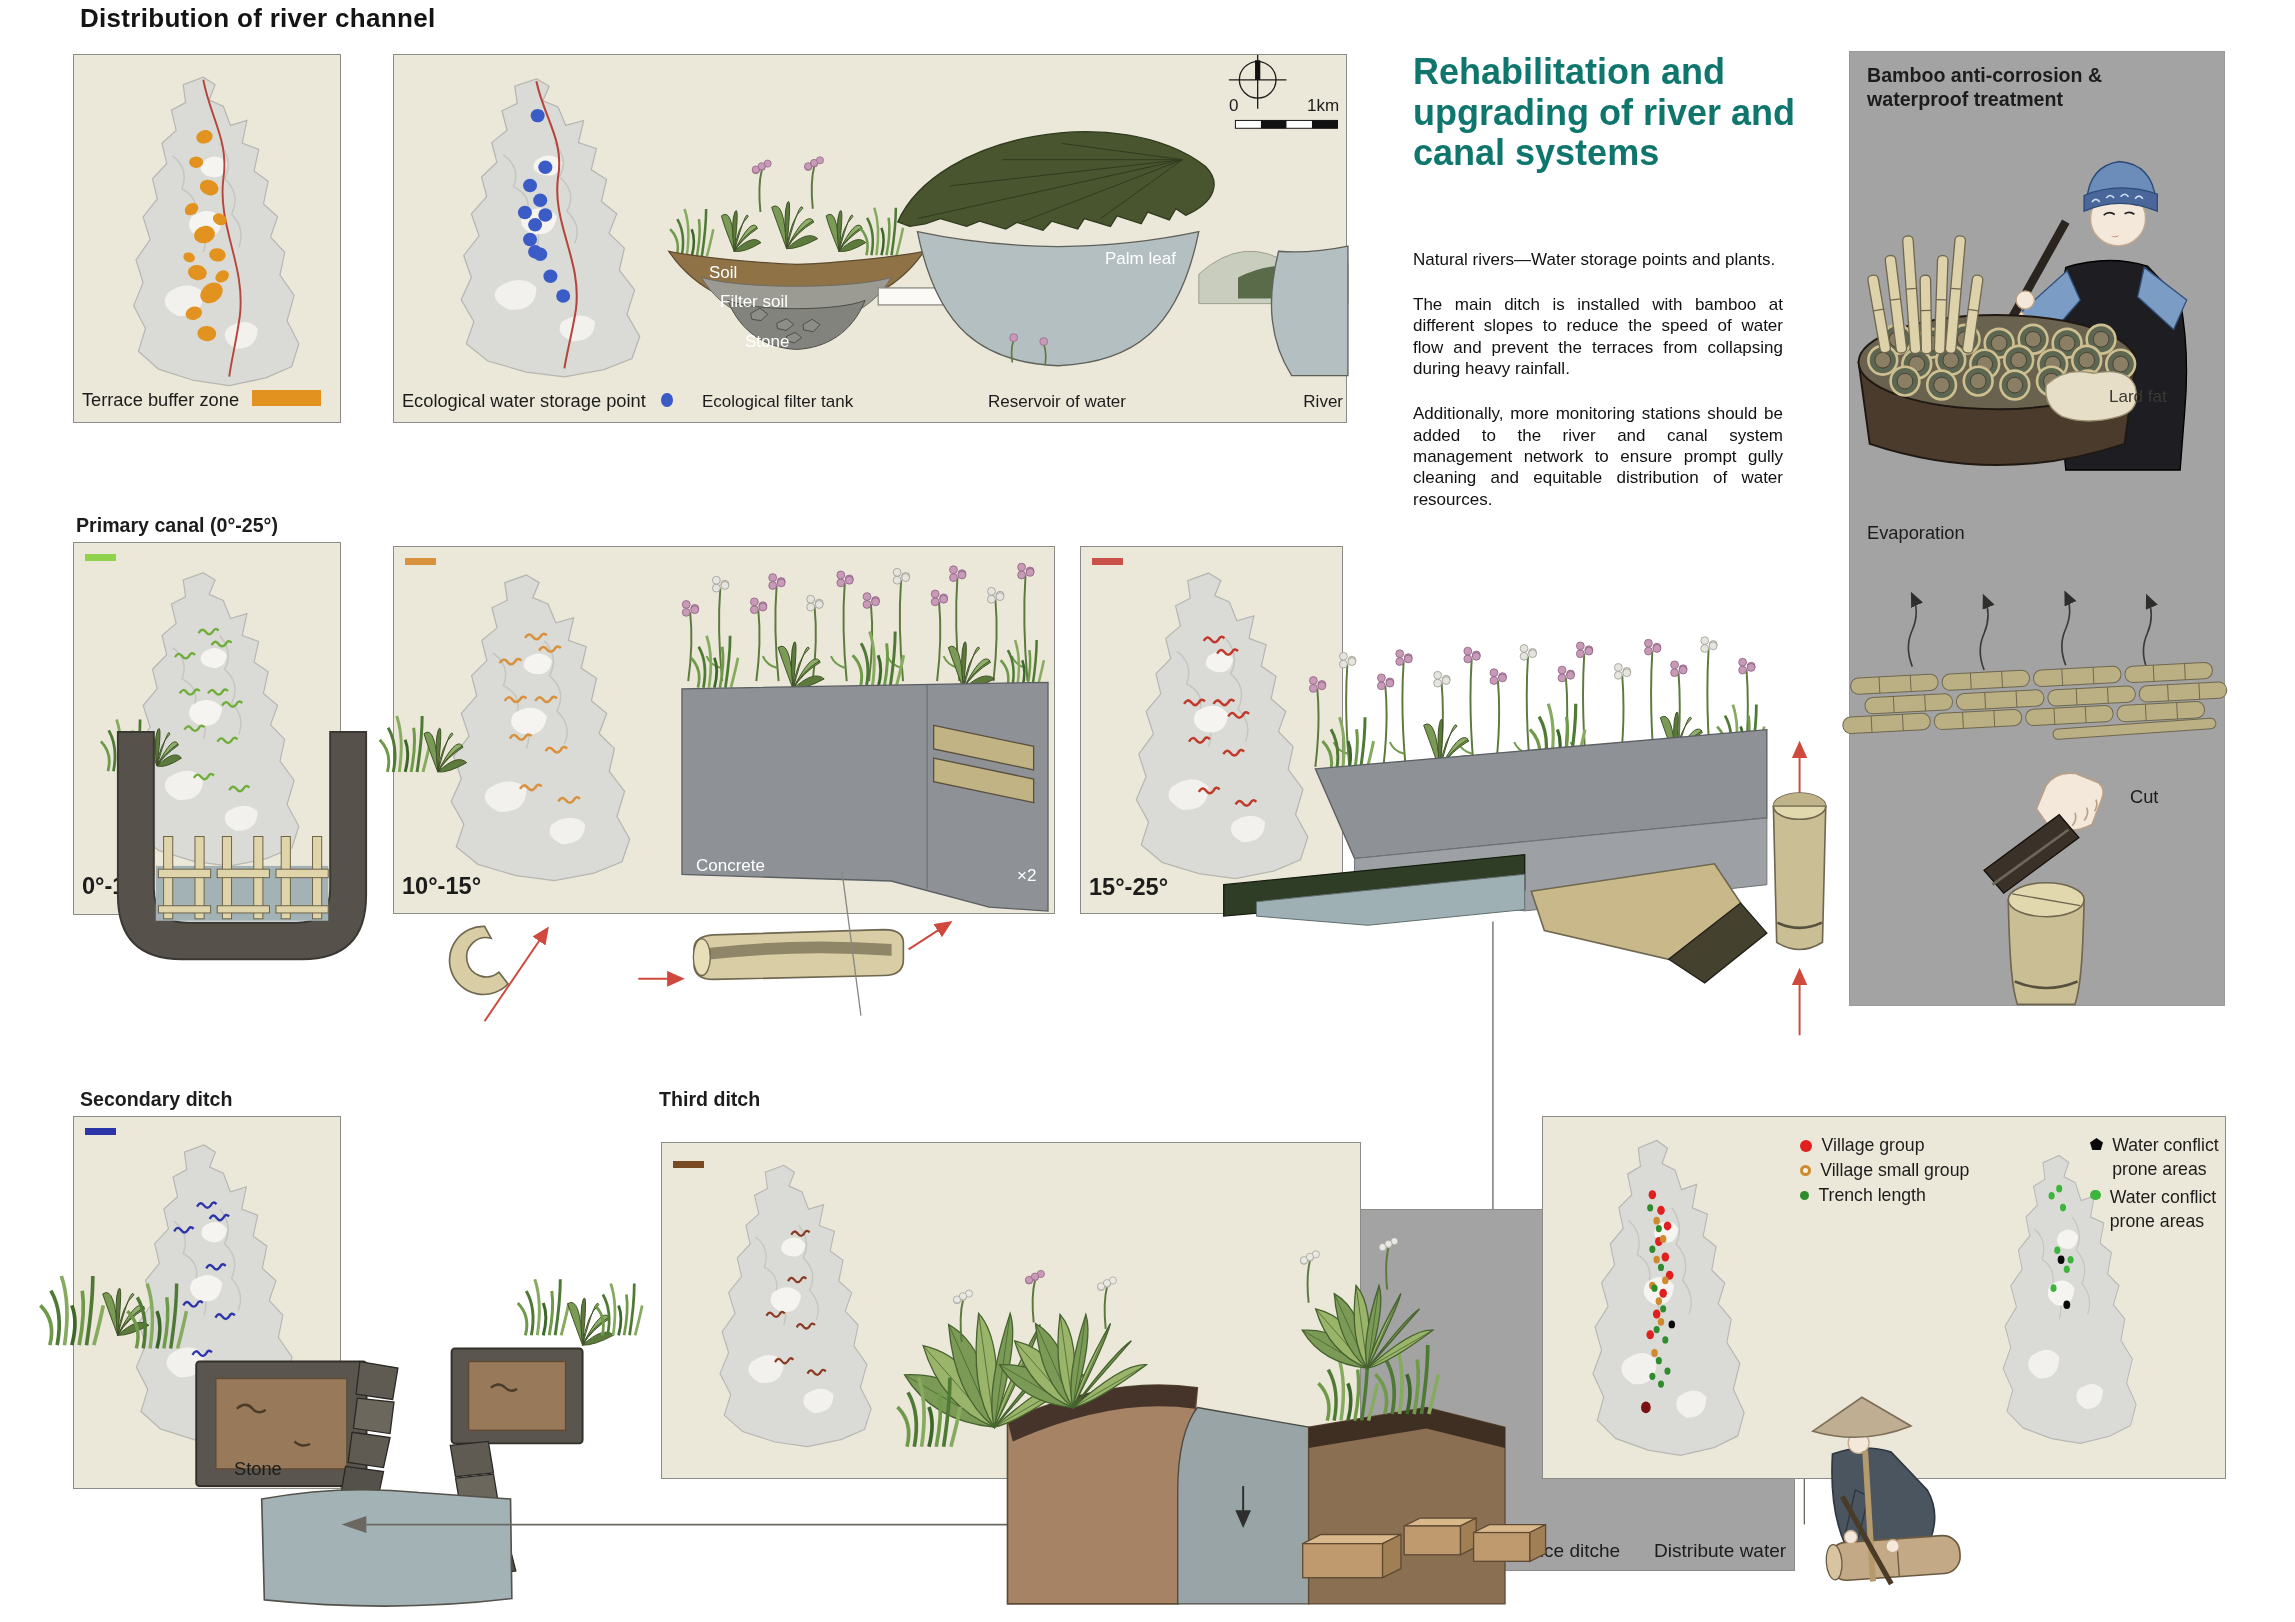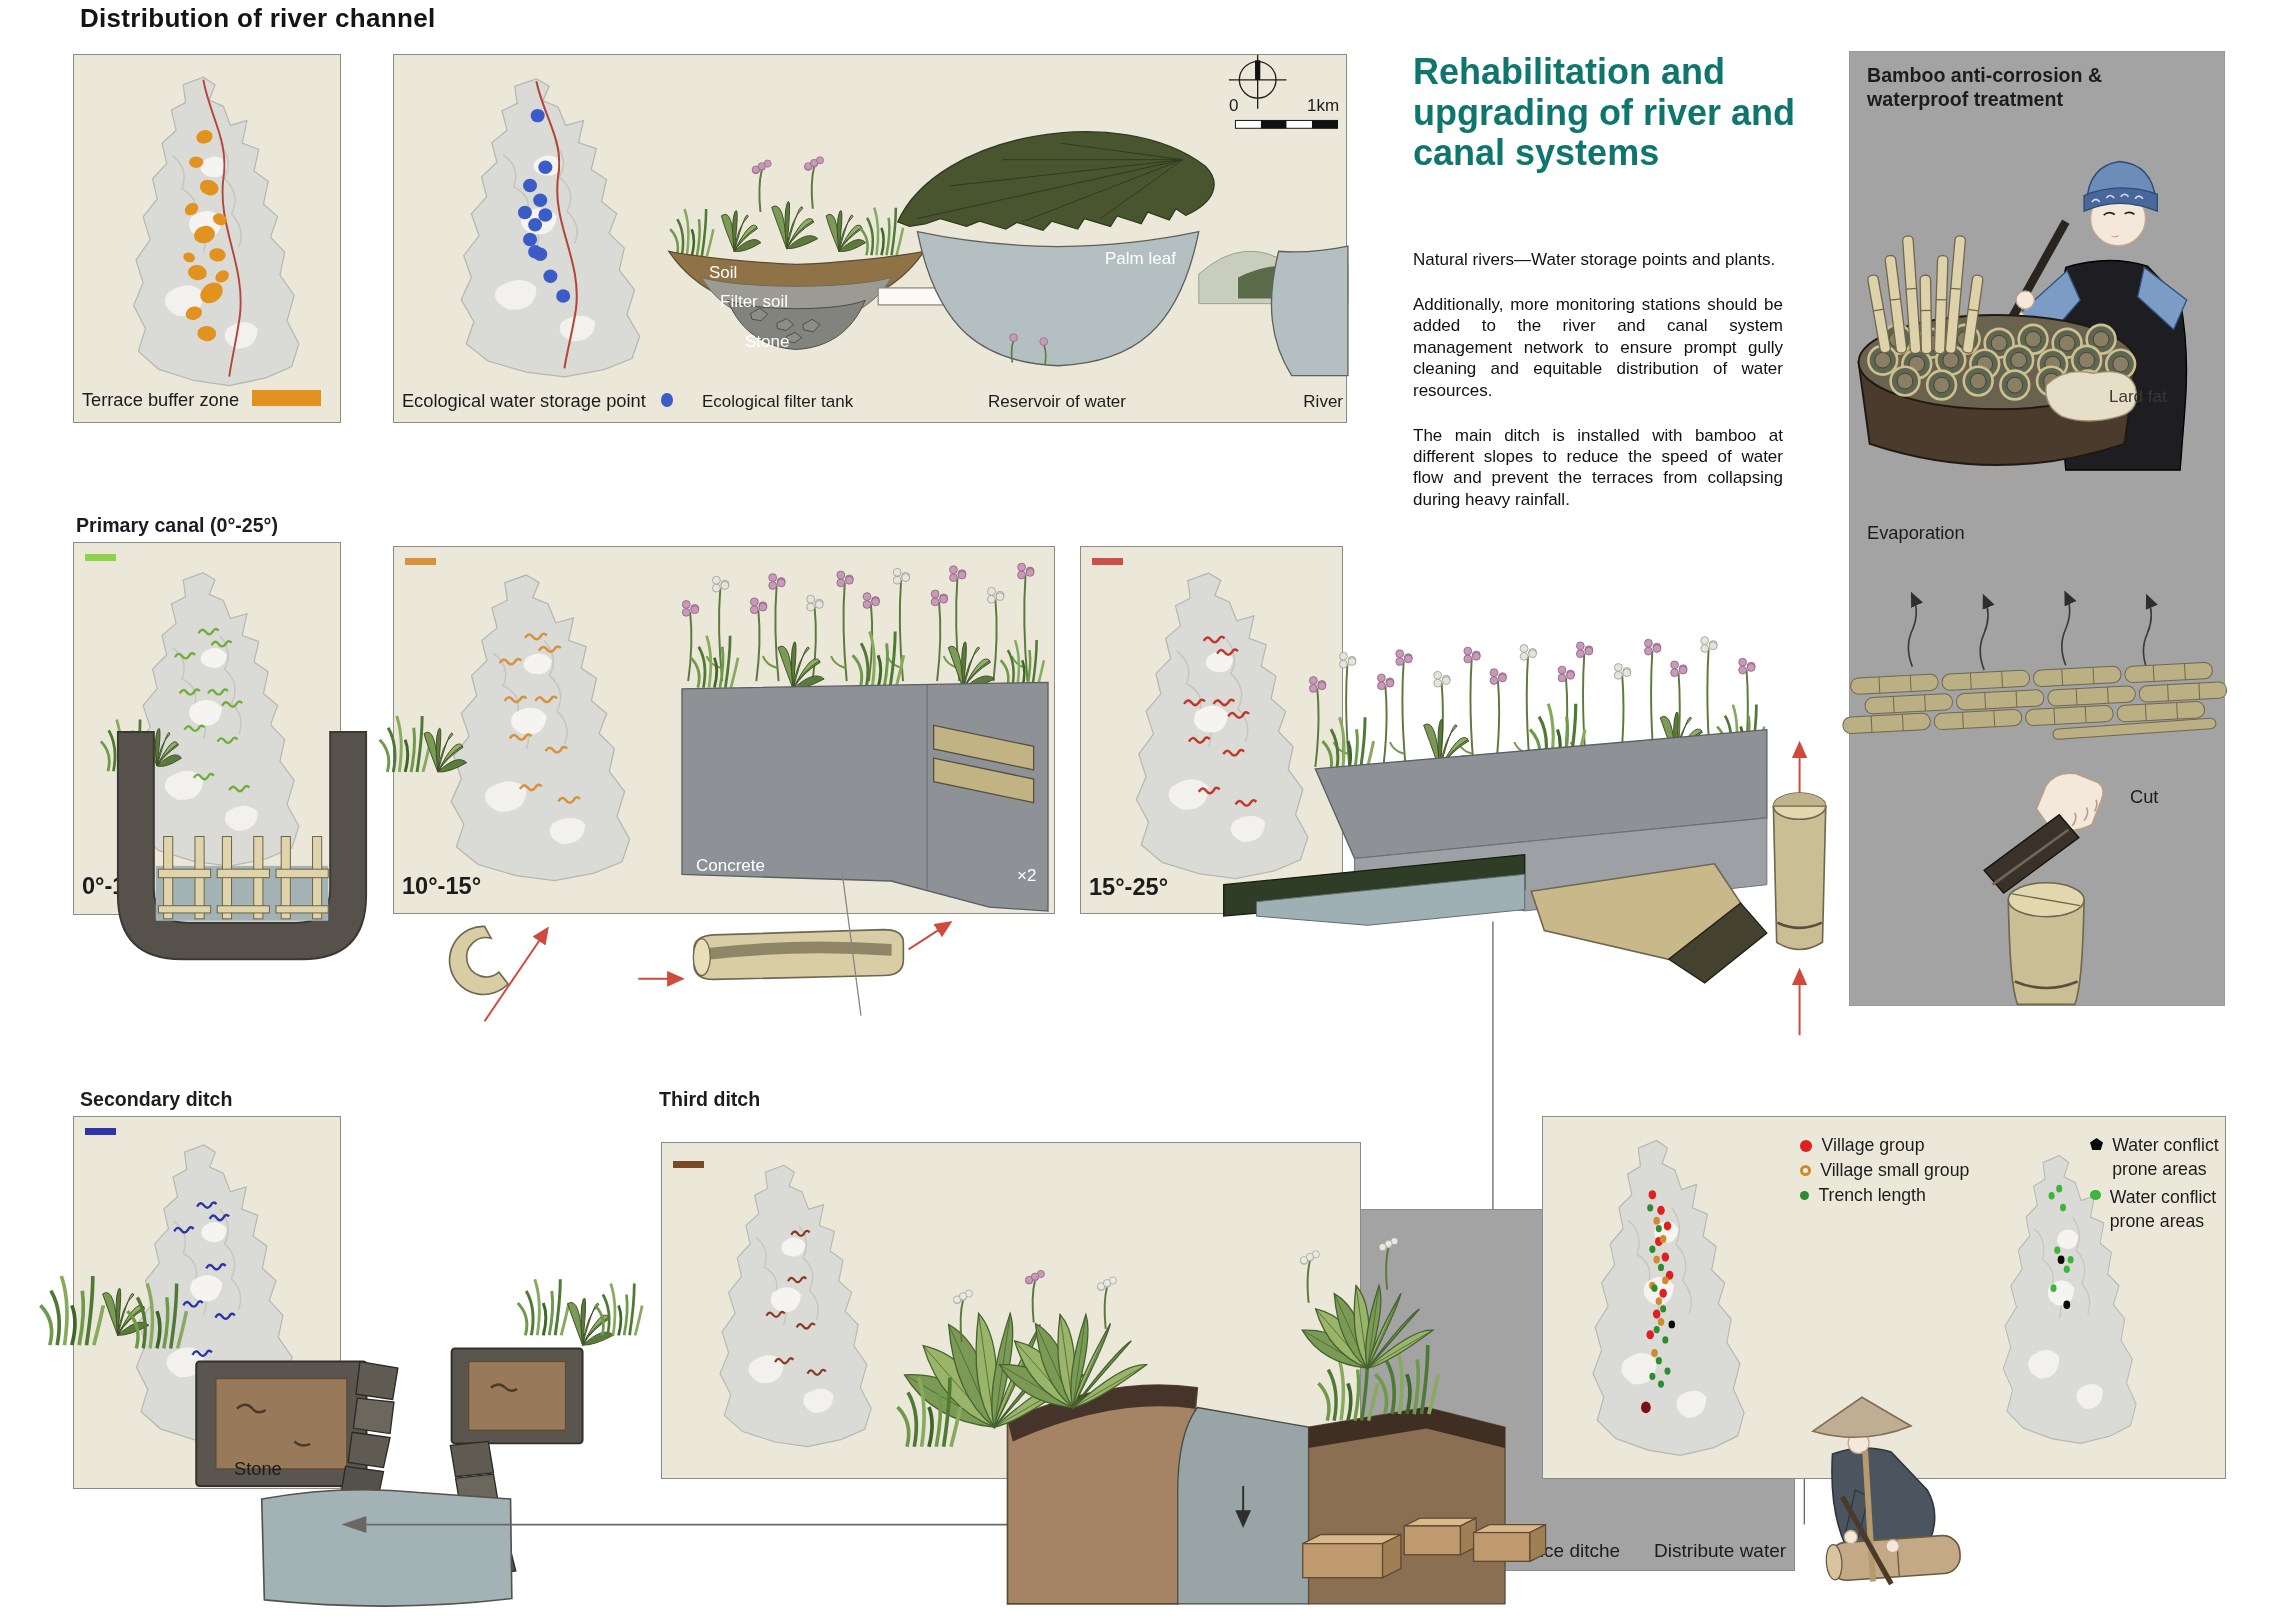--- a/index.html
+++ b/index.html
@@ -198,22 +198,22 @@
     <div class="abs lbl" style="left:7.9px;top:335px">Ecological water storage point</div>
     <div class="abs dot" style="left: 267px; top: 338px; width: 11.8px; height: 14.4px; background: rgb(59, 91, 199);"></div>
     <div class="abs lbl-sm" style="left:308px;top:337px;width:164px;text-align:left">Ecological filter tank</div>
     <div class="abs lbl-sm" style="left:581px;top:337px;width:164px;text-align:center">Reservoir of water</div>
     <div class="abs lbl-sm" style="left:902px;top:337px;width:47px;text-align:right">River</div>
   </div>
 
   <div class="abs" style="left:1413px;top:52px;width:399px">
     <div class="rehab-h">Rehabilitation and upgrading of river and canal systems</div>
     <div class="rehab-p" style="margin-top:75px">Natural rivers—Water storage points and plants.</div>
+    <div class="rehab-p just" style="margin-top:23.6px;width:370px">The main ditch is installed with bamboo at different slopes to reduce the speed of water flow and prevent the terraces from collapsing during heavy rainfall.</div>
     <div class="rehab-p just" style="margin-top:23.6px;width:370px">Additionally, more monitoring stations should be added to the river and canal system management network to ensure prompt gully cleaning and equitable distribution of water resources.</div>
-    <div class="rehab-p just" style="margin-top:23.6px;width:370px">The main ditch is installed with bamboo at different slopes to reduce the speed of water flow and prevent the terraces from collapsing during heavy rainfall.</div>
   </div>
 
   <div class="white-panel" id="p-bamboo" style="left:1849px;top:51px;width:376px;height:955px">
     <div class="abs" style="left:17px;top:10.5px;width:275px;font-size:19.6px;font-weight:600;line-height:1.25">Bamboo anti-corrosion &amp; waterproof treatment</div>
 
     <div class="illus abs" style="left:0;top:52px;width:376px;height:366px">
       <svg viewBox="0 0 575 560">
 
         <path d="M330,250 Q395,230 455,248 L505,300 Q520,380 512,470 L505,560 L330,560 L318,430 Q312,330 330,250 Z" fill="#1d1d22" stroke="#000" stroke-width="2"></path>
         <path d="M450,250 L515,300 L495,345 L440,295 Z" fill="#7b9cc4" stroke="#31517c" stroke-width="2"></path>

